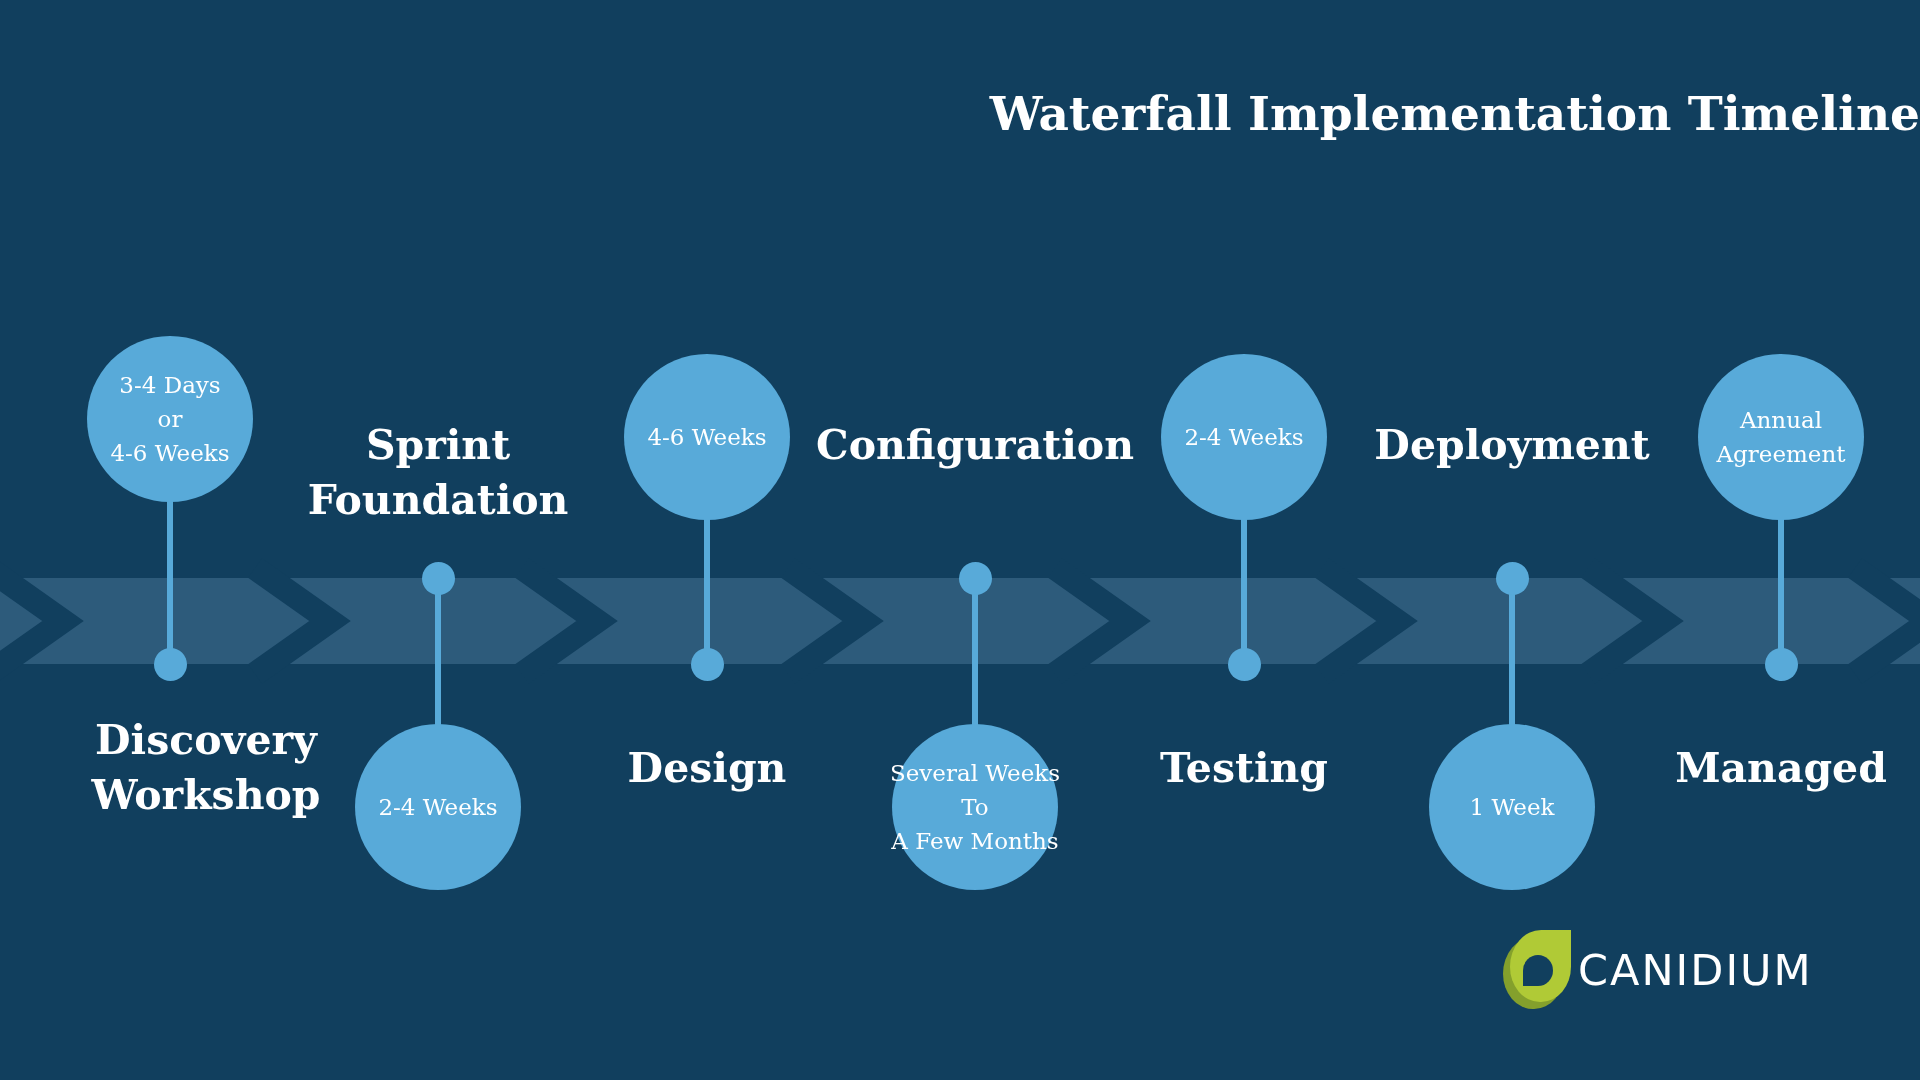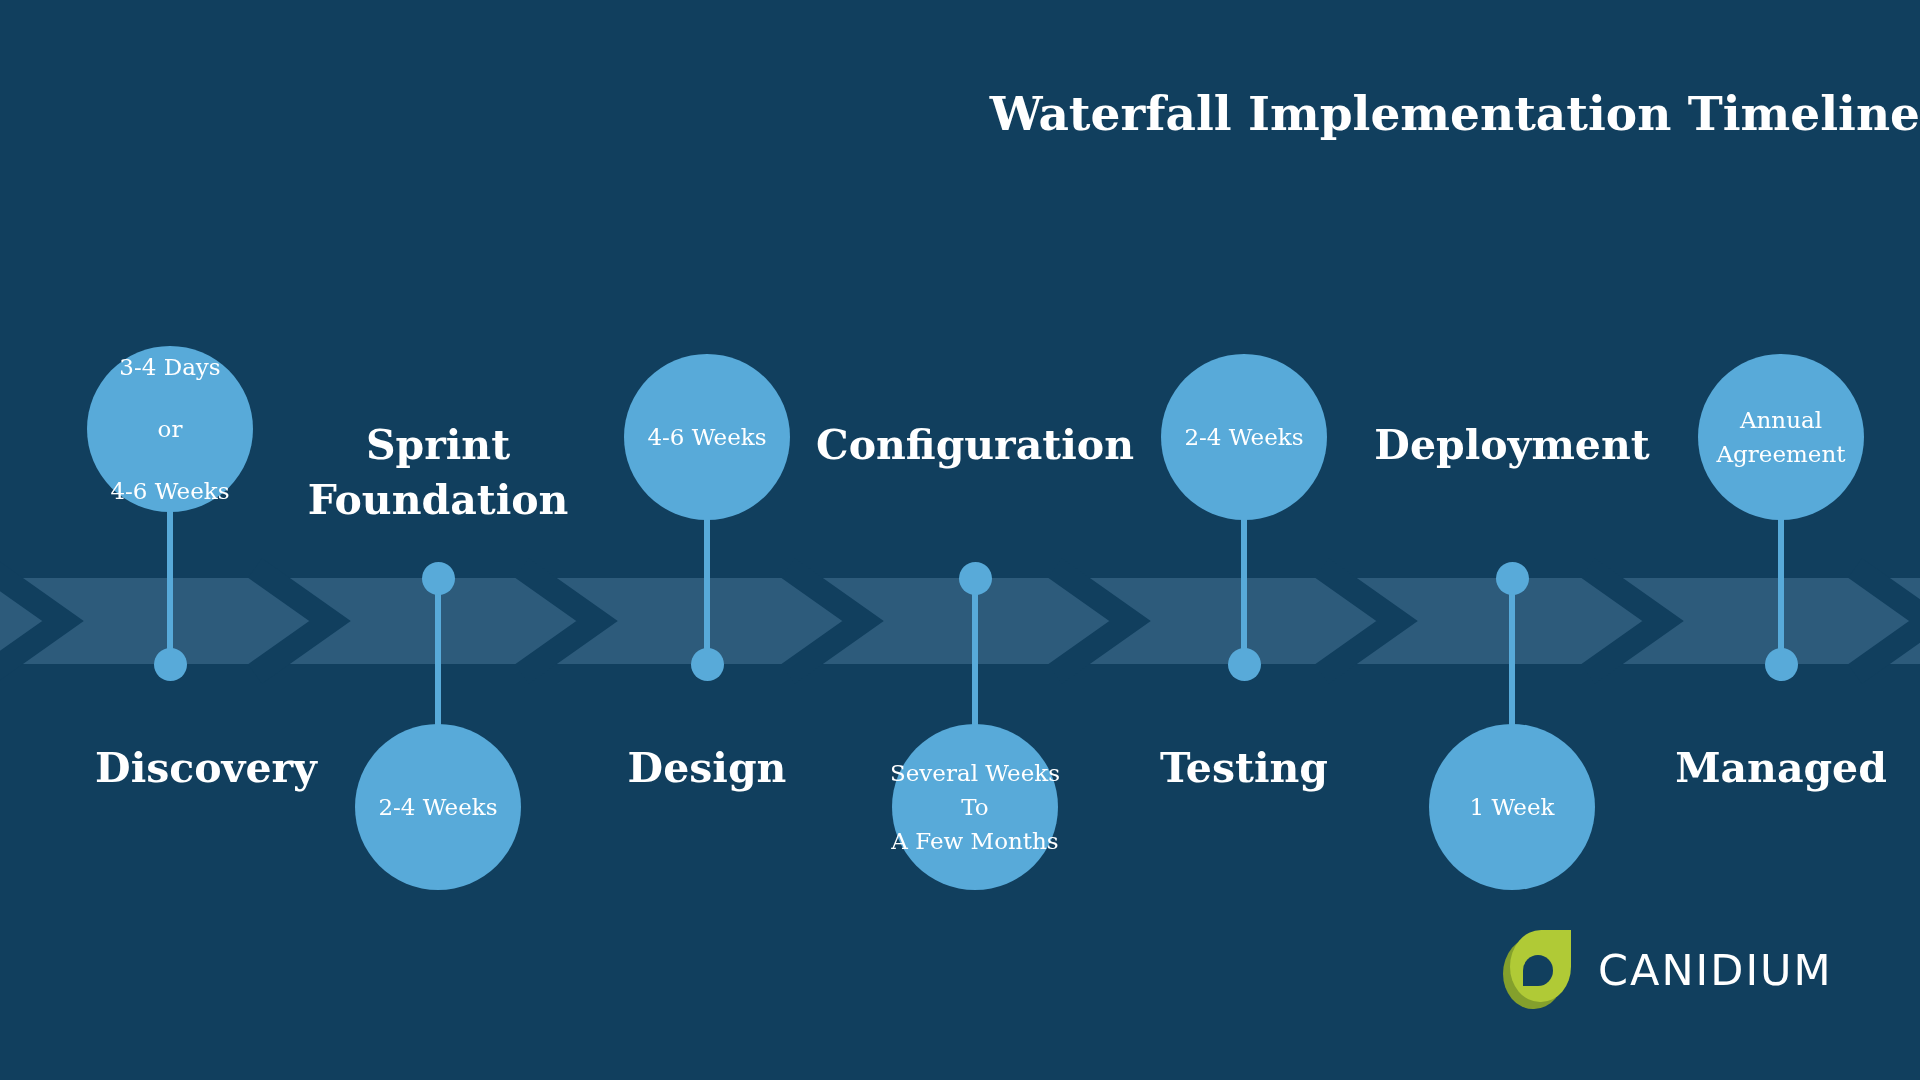--- a/index.html
+++ b/index.html
@@ -34,21 +34,21 @@
   .duration-line{white-space:nowrap;}
   .stage-label{
     position:absolute;z-index:2;color:var(--text);
     font-weight:bold;font-size:41px;line-height:55px;text-align:center;
   }
   .stage-label.top{transform:translateX(-50%);}
   .stage-label.bottom{transform:translate(-50%,-50%);}
   .label-line{white-space:nowrap;}
   .logo{
     position:absolute;left:1503px;top:930px;z-index:5;
-    display:flex;align-items:center;gap:27px;
+    display:flex;align-items:center;gap:7px;
   }
   .drop{position:relative;width:68px;height:79px;}
   .drop-back,.drop-front{position:absolute;border-radius:52% 0 50% 50%;}
   .drop-back{left:0;top:7px;width:61px;height:72px;background:var(--logo-green-dark);}
   .drop-front{left:7px;top:0;width:61px;height:72px;background:var(--logo-green);}
   .drop-hole{
     position:absolute;left:20px;top:25px;width:30px;height:31px;
     background:var(--bg);border-radius:50% 0 50% 50%;transform:rotate(180deg);
   }
   .logo-text{
@@ -66,26 +66,27 @@
     <polyline points="-12,568 63,621 -12,674" fill="none" stroke="#113f5e" stroke-width="24"></polyline>
     <polyline points="255,568 330,621 255,674" fill="none" stroke="#113f5e" stroke-width="24"></polyline>
     <polyline points="522,568 597,621 522,674" fill="none" stroke="#113f5e" stroke-width="24"></polyline>
     <polyline points="788,568 863,621 788,674" fill="none" stroke="#113f5e" stroke-width="24"></polyline>
     <polyline points="1055,568 1130,621 1055,674" fill="none" stroke="#113f5e" stroke-width="24"></polyline>
     <polyline points="1322,568 1397,621 1322,674" fill="none" stroke="#113f5e" stroke-width="24"></polyline>
     <polyline points="1588,568 1663,621 1588,674" fill="none" stroke="#113f5e" stroke-width="24"></polyline>
     <polyline points="1855,568 1930,621 1855,674" fill="none" stroke="#113f5e" stroke-width="24"></polyline>
   </svg>
 
-<div id="stages"><div class="stage"><div class="connector-line" style="left: 167px; top: 437px; height: 227px;"></div><div class="connector-dot" style="left: 153.5px; top: 647.5px;"></div><div class="duration-circle" style="left: 87px; top: 346px; gap: 28px;">
+<div id="stages"><div class="stage"><div class="connector-line" style="left: 167px; top: 437px; height: 227px;"></div><div class="connector-dot" style="left: 153.5px; top: 647.5px;"></div><div class="duration-circle" style="left: 87px; top: 336px;">
         <div class="duration-line">3-4 Days</div>
         <div class="duration-line">or</div>
         <div class="duration-line">4-6 Weeks</div>
       </div><div class="stage-label bottom" style="left: 158px; top: 768px; margin-left: 48px;">
         <div class="label-line">Discovery</div>
+        <div class="label-line">Workshop</div>
       </div></div><div class="stage"><div class="connector-line" style="left: 435px; top: 578px; height: 229px;"></div><div class="connector-dot" style="left: 421.5px; top: 561.5px;"></div><div class="duration-circle" style="left: 355px; top: 724px;">
         <div class="duration-line">2-4 Weeks</div>
       </div><div class="stage-label top" style="left: 438px; top: 418px;">
         <div class="label-line">Sprint</div>
         <div class="label-line">Foundation</div>
       </div></div><div class="stage"><div class="connector-line" style="left: 704px; top: 437px; height: 227px;"></div><div class="connector-dot" style="left: 690.5px; top: 647.5px;"></div><div class="duration-circle" style="left: 624px; top: 354px;">
         <div class="duration-line">4-6 Weeks</div>
       </div><div class="stage-label bottom" style="left: 707px; top: 768px;">
         <div class="label-line">Design</div>
       </div></div><div class="stage"><div class="connector-line" style="left: 972px; top: 578px; height: 229px;"></div><div class="connector-dot" style="left: 958.5px; top: 561.5px;"></div><div class="duration-circle" style="left: 892px; top: 724px;">

